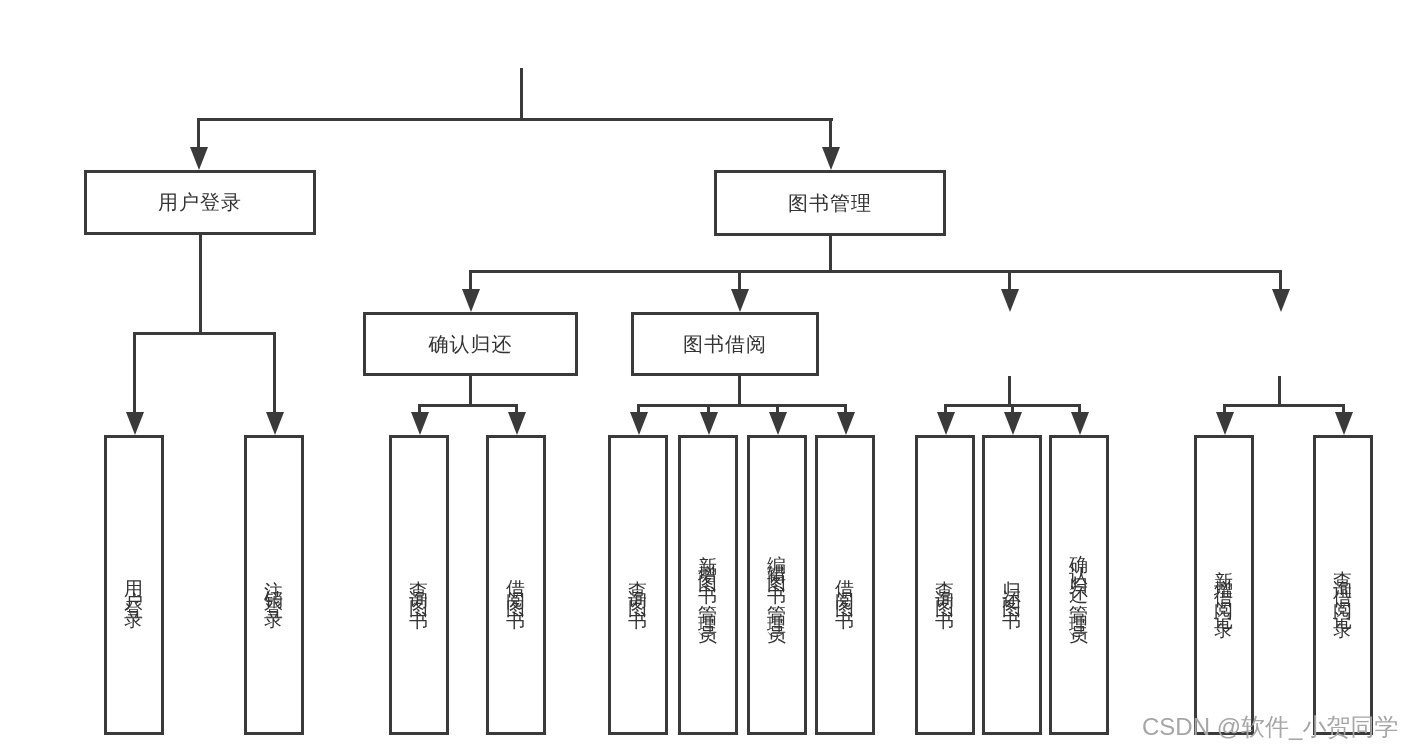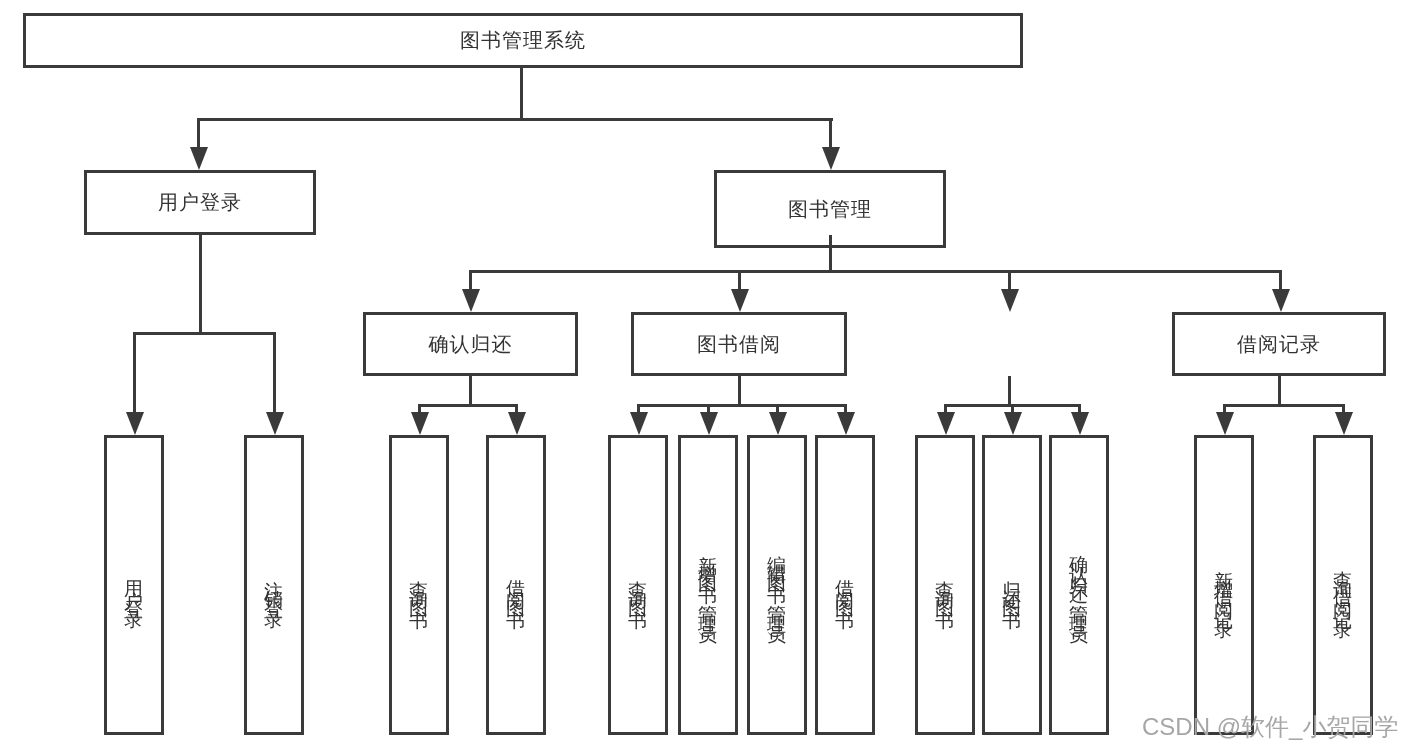--- a/index.html
+++ b/index.html
@@ -55,35 +55,32 @@
     font-size: 24px;
     color: var(--wm);
     white-space: nowrap;
   }
 </style>
 </head>
 <body>
 
 <div class="canvas">
 
-  <div class="node hnode" style="left:23px;top:13px;width:1000px;height:55px">
-    <span>图书管理系统</span>
-  </div>
 
   <div class="line" style="left:520px;top:68px;width:3px;height:53px"></div>
   <div class="line" style="left:197px;top:118px;width:636px;height:3px"></div>
   <div class="line" style="left:197px;top:118px;width:3px;height:32px"></div>
   <div class="arrow" style="left:190px;top:147px"></div>
   <div class="line" style="left:829px;top:118px;width:3px;height:32px"></div>
   <div class="arrow" style="left:822px;top:147px"></div>
 
   <div class="node hnode" style="left:84px;top:170px;width:232px;height:65px">
     <span>用户登录</span>
   </div>
-  <div class="node hnode" style="left:714px;top:170px;width:232px;height:78px">
+  <div class="node hnode" style="left:714px;top:170px;width:232px;height:66px">
     <span>图书管理</span>
   </div>
 
   <div class="line" style="left:199px;top:235px;width:3px;height:100px"></div>
   <div class="line" style="left:133px;top:332px;width:143px;height:3px"></div>
   <div class="line" style="left:133px;top:332px;width:3px;height:81px"></div>
   <div class="arrow" style="left:126px;top:412px"></div>
   <div class="line" style="left:273px;top:332px;width:3px;height:81px"></div>
   <div class="arrow" style="left:266px;top:412px"></div>
 
@@ -94,25 +91,22 @@
   <div class="line" style="left:738px;top:270px;width:3px;height:22px"></div>
   <div class="arrow" style="left:731px;top:289px"></div>
   <div class="line" style="left:1008px;top:270px;width:3px;height:22px"></div>
   <div class="arrow" style="left:1001px;top:289px"></div>
   <div class="line" style="left:1279px;top:270px;width:3px;height:22px"></div>
   <div class="arrow" style="left:1272px;top:289px"></div>
 
   <div class="node hnode" style="left:363px;top:312px;width:215px;height:64px">
     <span>确认归还</span>
   </div>
-  <div class="node hnode" style="left:631px;top:312px;width:216px;height:64px">
+  <div class="node hnode" style="left:631px;top:312px;width:188px;height:64px">
     <span>图书借阅</span>
-  </div>
-  <div class="node hnode" style="left:1172px;top:312px;width:214px;height:64px">
-    <span>借阅记录</span>
   </div>
 
   <div class="line" style="left:469px;top:376px;width:3px;height:31px"></div>
   <div class="line" style="left:418px;top:404px;width:100px;height:3px"></div>
   <div class="line" style="left:418px;top:404px;width:3px;height:10px"></div>
   <div class="arrow" style="left:411px;top:412px"></div>
   <div class="line" style="left:515px;top:404px;width:3px;height:10px"></div>
   <div class="arrow" style="left:508px;top:412px"></div>
 
   <div class="line" style="left:738px;top:376px;width:3px;height:31px"></div>

